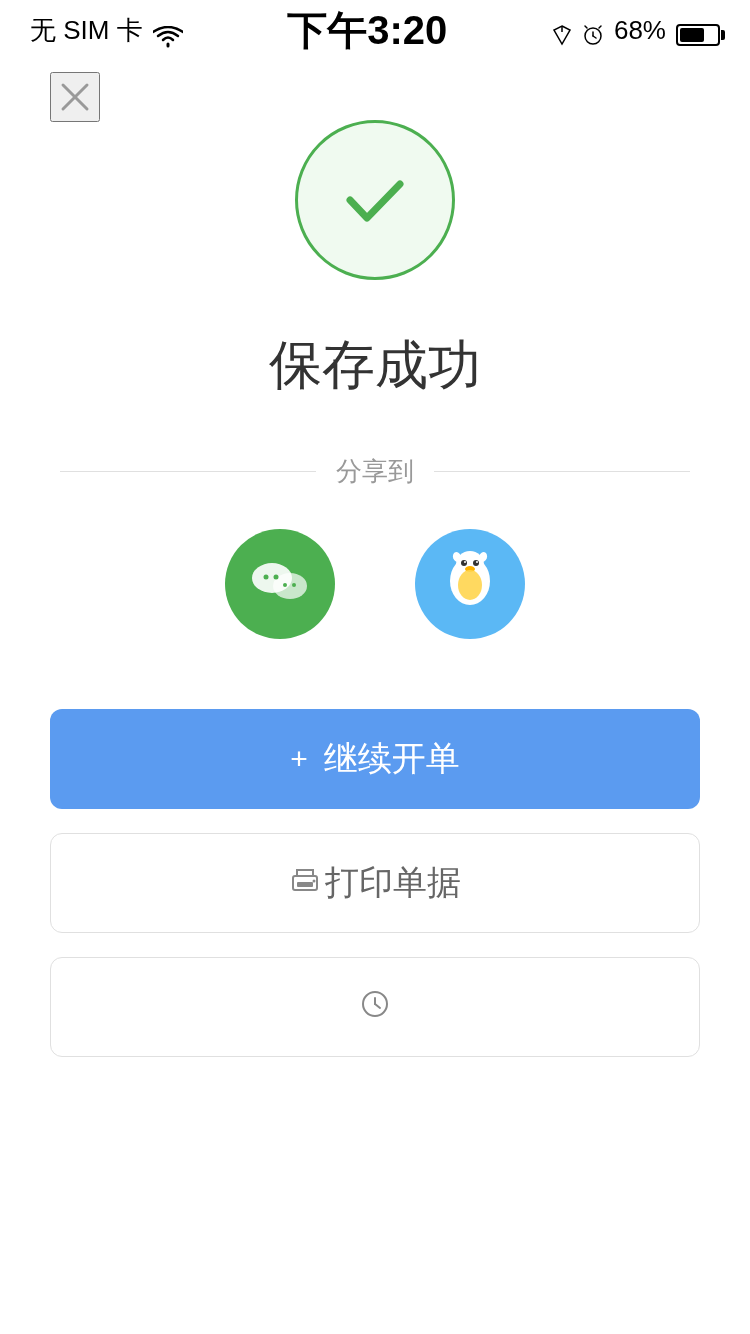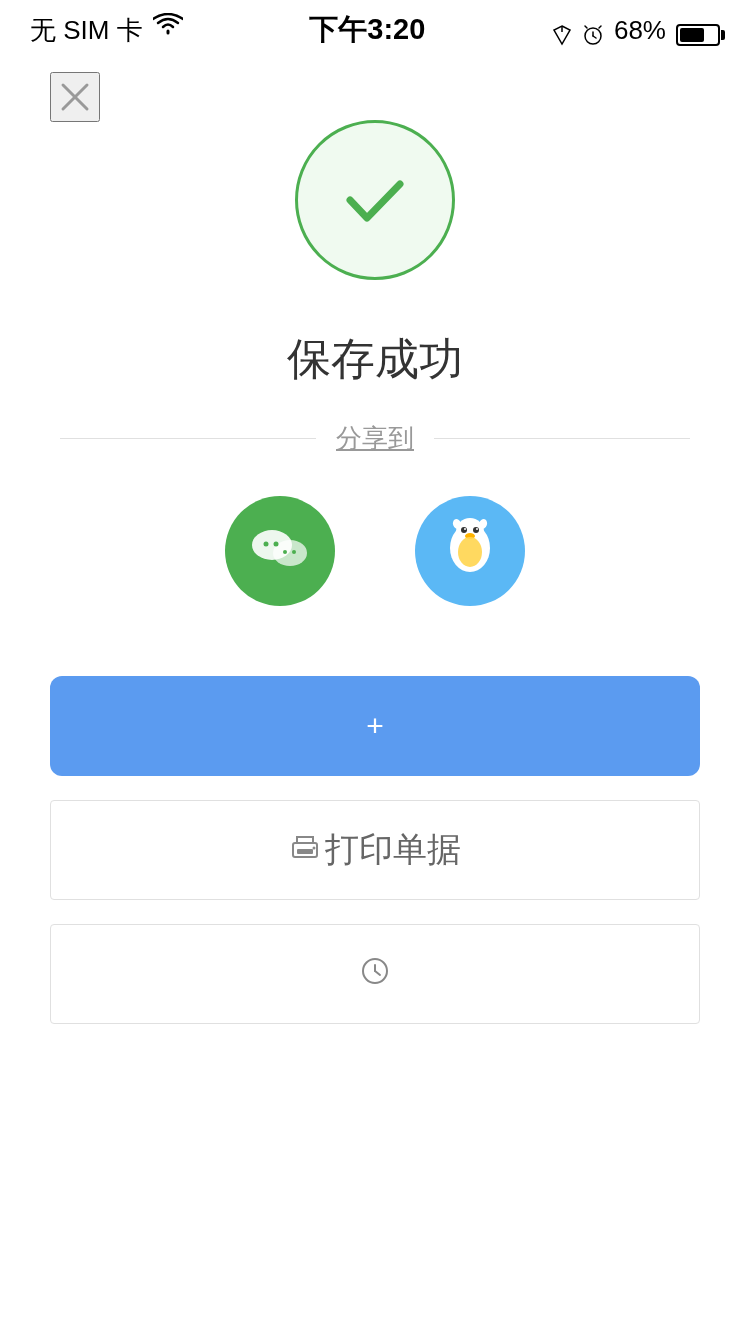--- a/index.html
+++ b/index.html
@@ -23,28 +23,28 @@
       height: 60px;
       display: flex;
       align-items: center;
       justify-content: space-between;
       padding: 0 30px;
       background: #ffffff;
     }
 
     .status-left {
       display: flex;
-      align-items: flex-start;
+      align-items: flex-end;
       gap: 10px;
       font-size: 26px;
       color: #000;
     }
 
     .status-center {
-      font-size: 29px;
+      font-size: 40px;
       font-weight: 600;
       color: #000;
     }
 
     .status-right {
       display: flex;
       align-items: flex-end;
       gap: 10px;
       font-size: 26px;
       color: #000;
@@ -125,24 +125,24 @@
       margin-bottom: 50px;
     }
 
     .checkmark {
       width: 80px;
       height: 80px;
     }
 
     
     .success-title {
-      font-size: 44px;
+      font-size: 53px;
       font-weight: 500;
       color: #333333;
-      margin-bottom: 32px;
+      margin-bottom: 52px;
     }
 
     
     .share-section {
       width: 100%;
       display: flex;
       flex-direction: column;
       align-items: center;
       margin-bottom: 50px;
     }
@@ -158,21 +158,20 @@
     .divider-line {
       flex: 1;
       height: 1px;
       background: #e0e0e0;
     }
 
     .divider-text {
       font-size: 26px;
       color: #999999;
       padding: 0 20px;
-      text-decoration: underline;
     }
 
     
     .share-icons {
       display: flex;
       gap: 80px;
       align-items: center;
     }
 
     .share-btn {
@@ -218,21 +217,21 @@
       justify-content: center;
       gap: 16px;
       cursor: pointer;
     }
 
     .btn-secondary {
       width: 100%;
       height: 100px;
       background: #ffffff;
       border: 1px solid #e0e0e0;
-      border-radius: 4px;
+      border-radius: 12px;
       color: #666666;
       font-size: 34px;
       display: flex;
       align-items: center;
       justify-content: center;
       gap: 4px;
       cursor: pointer;
       text-align: center;
     }
 
@@ -340,20 +339,21 @@
           <ellipse cx="43" cy="8" rx="4" ry="5" fill="white" transform="rotate(20 43 8)"></ellipse>
         </svg>
       </button>
     </div>
   </div>
 
   <div class="action-buttons">
 
     <button class="btn-primary">
       <span class="btn-icon">+</span>
+      <span>继续开单</span>
     </button>
 
     <button class="btn-secondary">
       <span class="btn-icon">
         <svg width="32" height="32" viewBox="0 0 32 32" fill="none">
           <rect x="4" y="12" width="24" height="14" rx="2" stroke="#888" stroke-width="2" fill="none"></rect>
           <path d="M8 12 V6 H24 V12" stroke="#888" stroke-width="2" fill="none"></path>
           <rect x="8" y="18" width="16" height="5" fill="#888" rx="1"></rect>
           <circle cx="25" cy="17" r="1.5" fill="#888"></circle>
         </svg>

